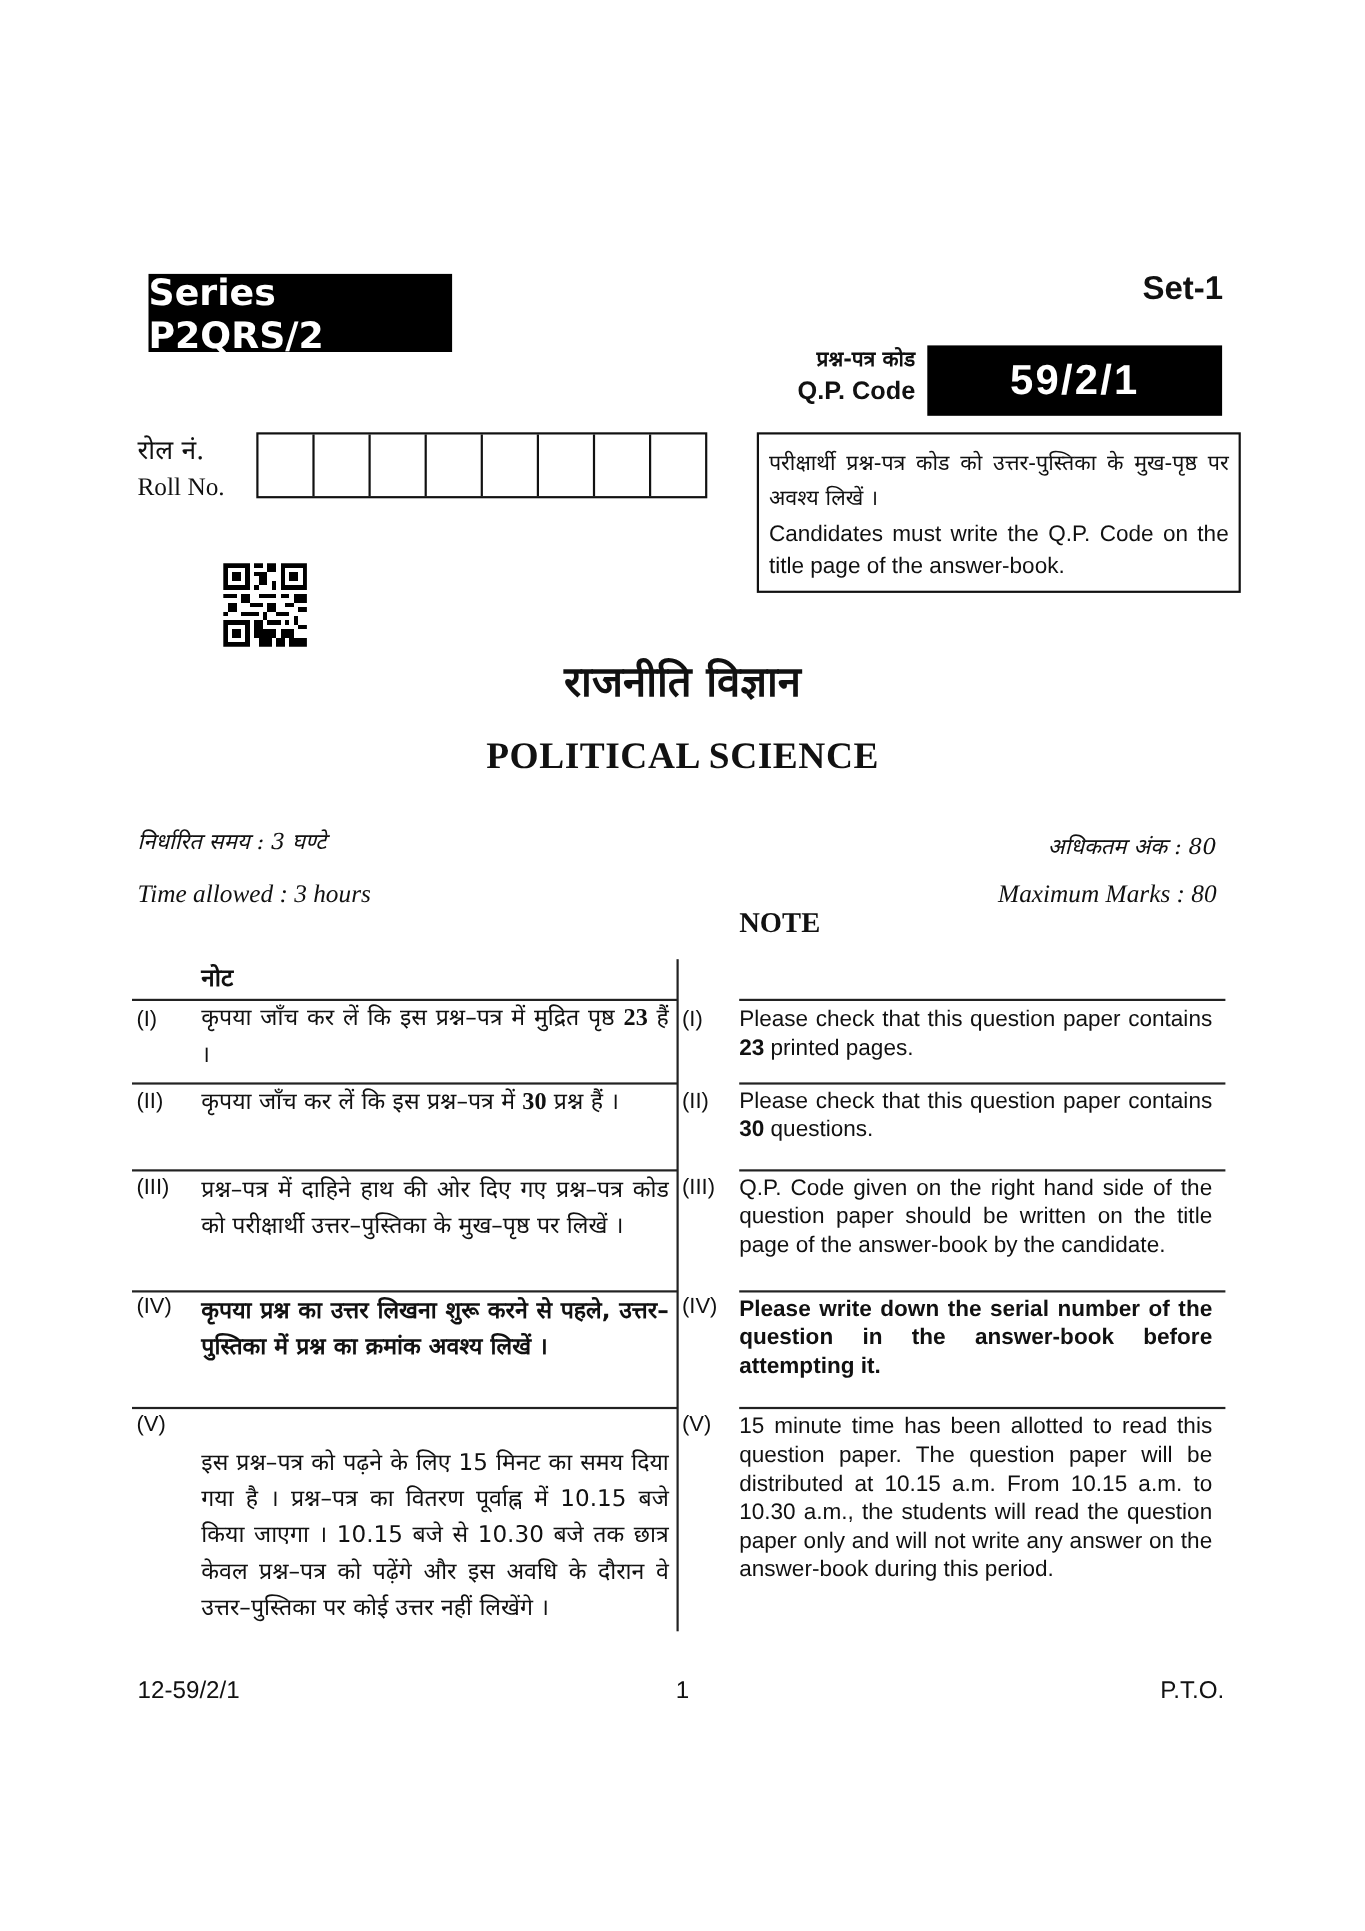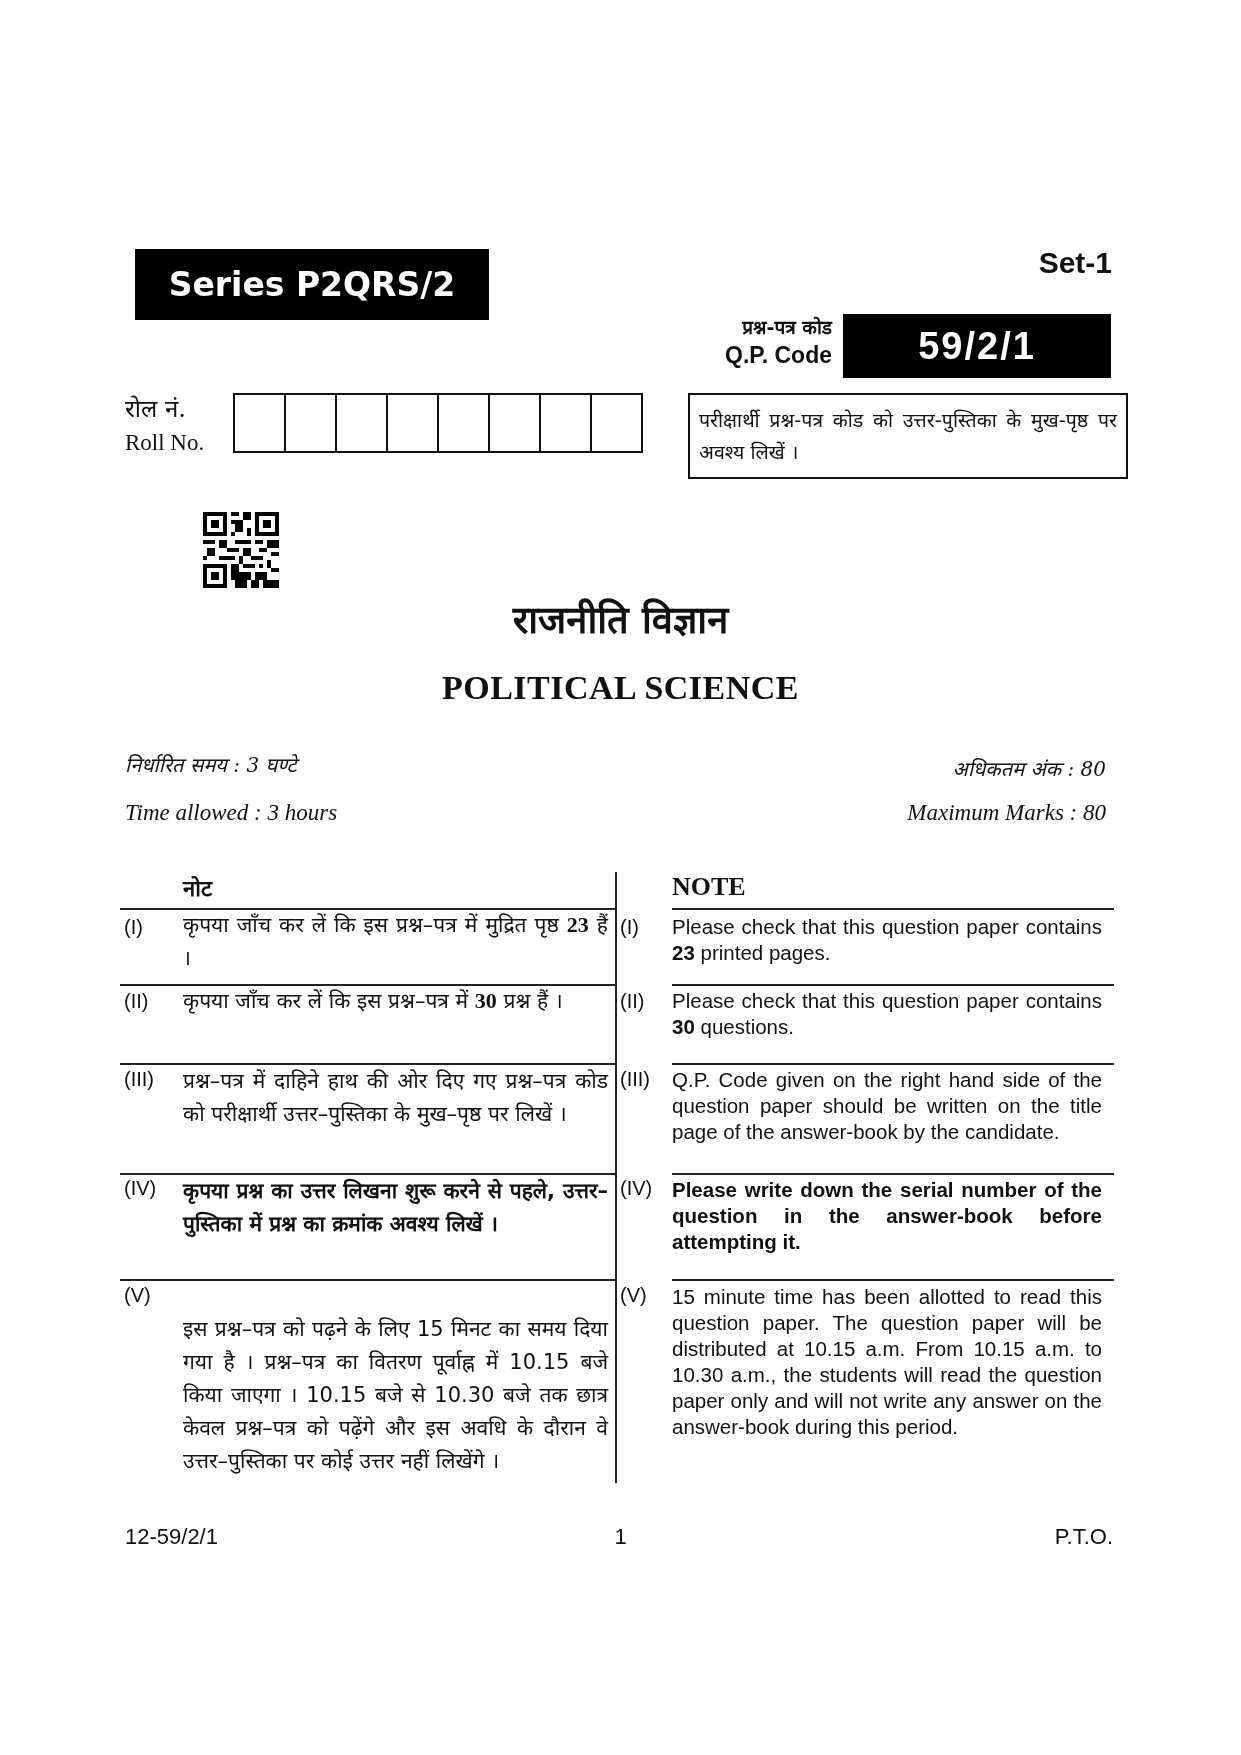--- a/index.html
+++ b/index.html
@@ -1,21 +1,21 @@
 <!DOCTYPE html>
 <html><head>
 <meta charset="utf-8">
 <style>
   html, body { margin: 0; padding: 0; background: #ffffff; }
   body { width: 1241px; height: 1755px; position: relative; overflow: hidden; color: #111; font-family: "Liberation Serif", serif; }
   .abs { position: absolute; }
   .serif { font-family: "Liberation Serif", serif; }
 
   
-  #series { left: 135px; top: 249px; width: 354px; height: 71px; background: #000; color: #fff;
+  #series { left: 135px; top: 249px; width: 276px; height: 71px; background: #000; color: #fff;
             font-family: "DejaVu Sans", sans-serif; font-weight: bold; font-size: 33px;
             display: flex; align-items: center; justify-content: center; letter-spacing: 0px; }
   #set { right: 129px; top: 246px; font-family: "Liberation Sans", sans-serif; font-weight: bold; font-size: 30px; }
 
   #qp-label { left: 680px; top: 314px; width: 152px; text-align: right; font-family: "Liberation Sans", sans-serif; font-weight: bold; }
   #qp-label .hi { font-family: "DejaVu Sans", sans-serif; font-size: 19px; line-height: 26px; display: block; }
   #qp-label .en { font-size: 23px; line-height: 30px; display: block; }
   #qp-code { left: 843px; top: 314px; width: 268px; height: 64px; background: #000; color: #fff;
              font-family: "Liberation Sans", sans-serif; font-weight: bold; font-size: 38px;
              display: flex; align-items: center; justify-content: center; letter-spacing: 2px; }
@@ -40,21 +40,21 @@
   #title-en { left: 0; width: 1241px; top: 669px; text-align: center; font-family: "Liberation Serif", serif; font-weight: bold; font-size: 34px; letter-spacing: 0.5px; }
 
   .meta { font-style: italic; font-size: 23px; }
   .meta-hi { font-family: "DejaVu Serif", serif; font-style: italic; font-size: 20px; }
   #time-hi { left: 125px; top: 751px; }
   #time-en { left: 125px; top: 800px; }
   #marks-hi { right: 135px; top: 755px; margin-left: 36px; }
   #marks-en { right: 135px; top: 800px; text-align: right; }
   .vdiv { position: absolute; left: 615px; top: 872px; width: 2px; height: 611px; background: #222; }
   .hdr-hi { left: 183px; top: 872px; font-family: "DejaVu Sans", sans-serif; font-weight: bold; font-size: 22px; }
-  .hdr-en { left: 672px; top: 872px; font-family: "Liberation Serif", serif; font-weight: bold; font-size: 26px; }
+  .hdr-en { left: 672px; top: 824px; font-family: "Liberation Serif", serif; font-weight: bold; font-size: 26px; }
   .hline { position: absolute; height: 2px; background: #222; }
   .num { position: absolute; font-family: "Liberation Sans", sans-serif; font-size: 20px; }
   .cell-hi { position: absolute; left: 183px; width: 425px; font-family: "DejaVu Sans", sans-serif; font-size: 21px; line-height: 33px; text-align: justify; text-align-last: left; }
   .cell-en { position: absolute; left: 672px; width: 430px; font-family: "Liberation Sans", sans-serif; font-size: 20.5px; line-height: 26px; text-align: justify; text-align-last: left; }
   .bold { font-weight: bold; }
 
   
   .foot { position: absolute; top: 1524px; font-family: "Liberation Sans", sans-serif; font-size: 22px; }
 </style>
 </head>
@@ -79,20 +79,21 @@
   <div class="box"></div>
   <div class="box"></div>
   <div class="box"></div>
   <div class="box"></div>
   <div class="box"></div>
   <div class="box"></div>
 </div>
 
 <div id="qp-instr" class="abs">
   <div class="hi">परीक्षार्थी प्रश्न-पत्र कोड को उत्तर-पुस्तिका के मुख-पृष्ठ पर अवश्य लिखें ।</div>
+  <div style="margin-top:2px;">Candidates must write the Q.P. Code on the title page of the answer-book.</div>
 </div>
 
 <div id="qr" class="abs">
   <svg width="76" height="76" viewBox="0 0 19 19" shape-rendering="crispEdges">
     <rect width="19" height="19" fill="#fff"></rect>
     <g fill="#000">
 
       <rect x="0" y="0" width="6" height="6"></rect>
         <rect x="1" y="1" width="4" height="4" fill="#fff"></rect>
         <rect x="2" y="2" width="2" height="2"></rect>

